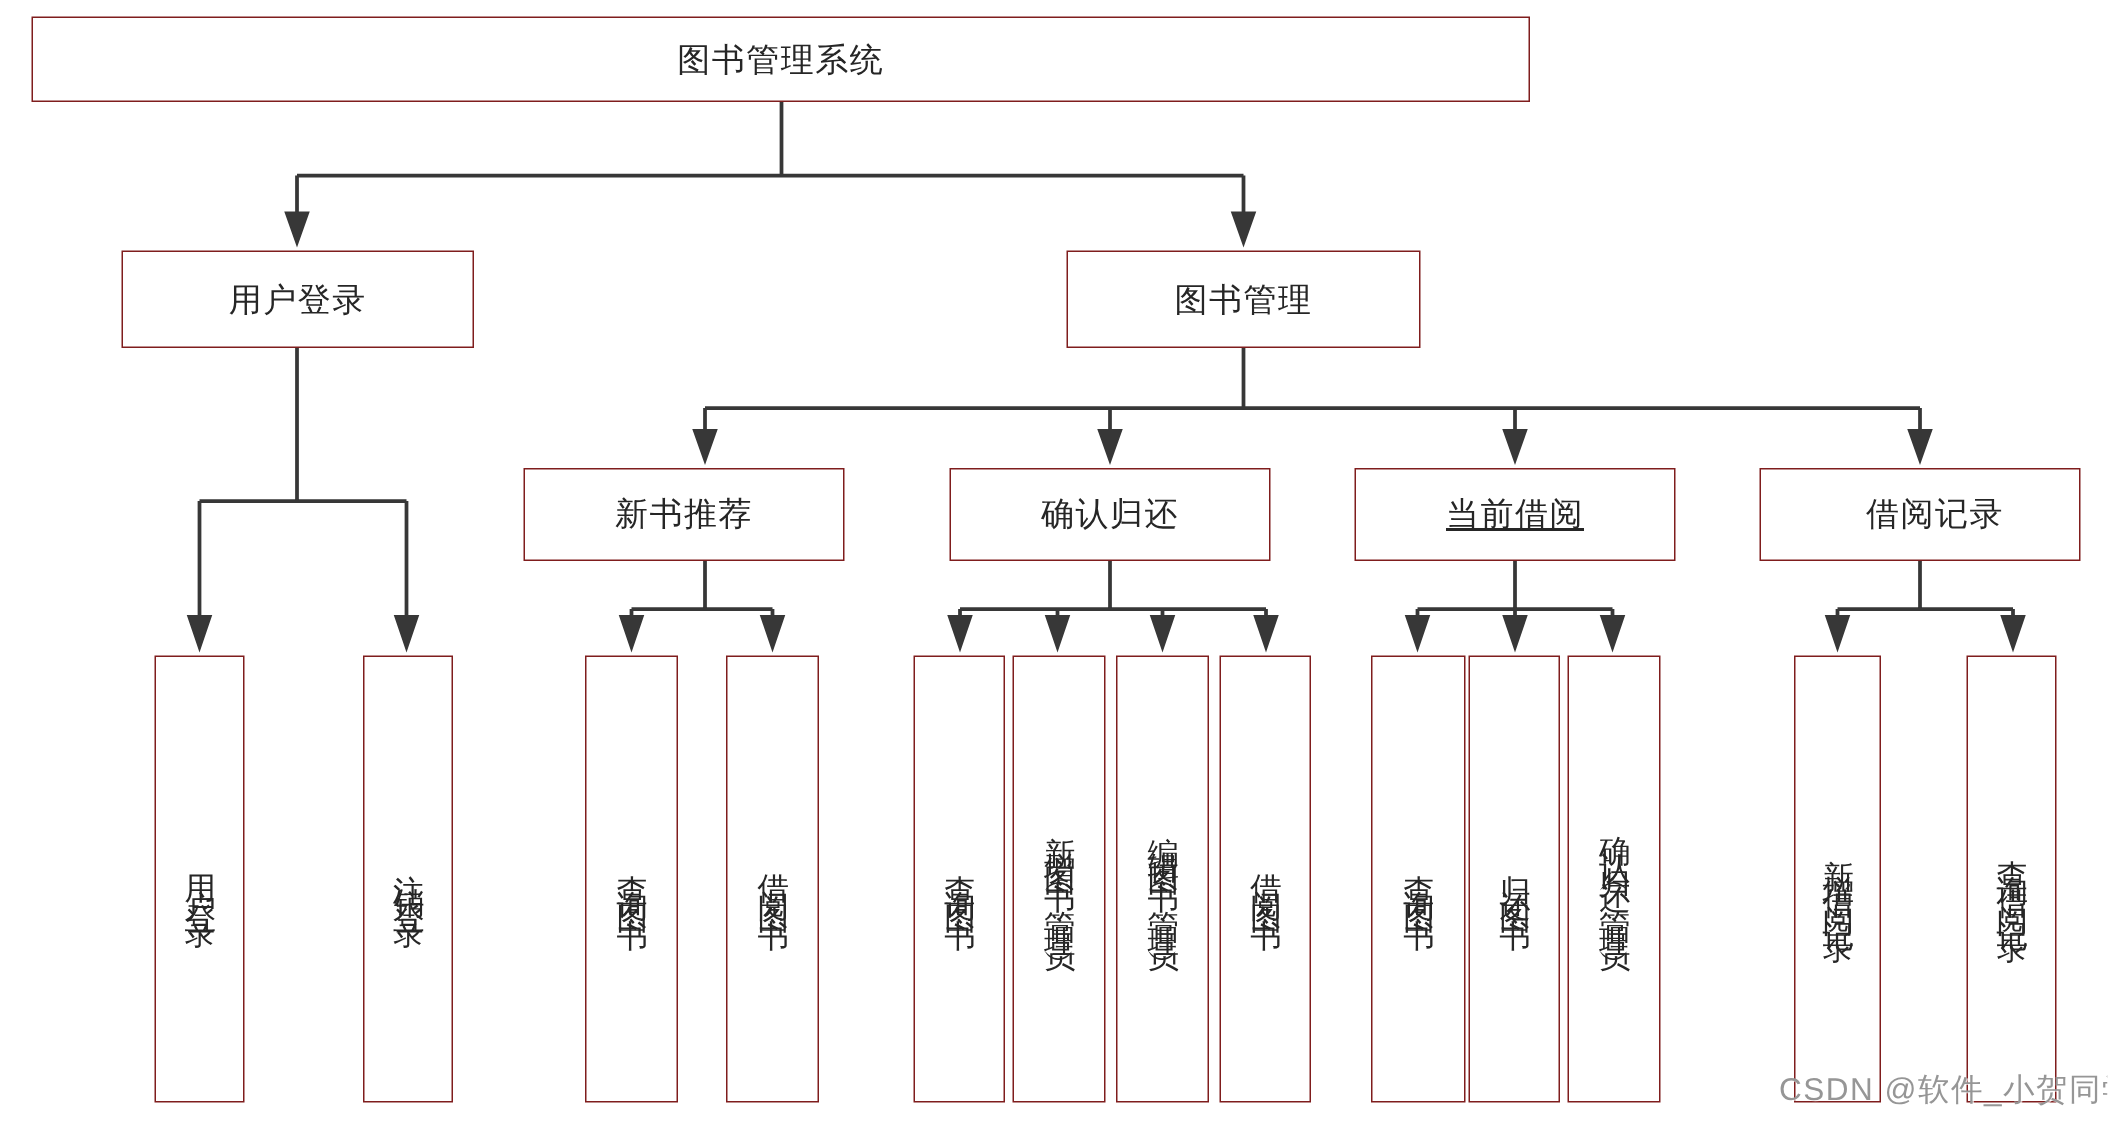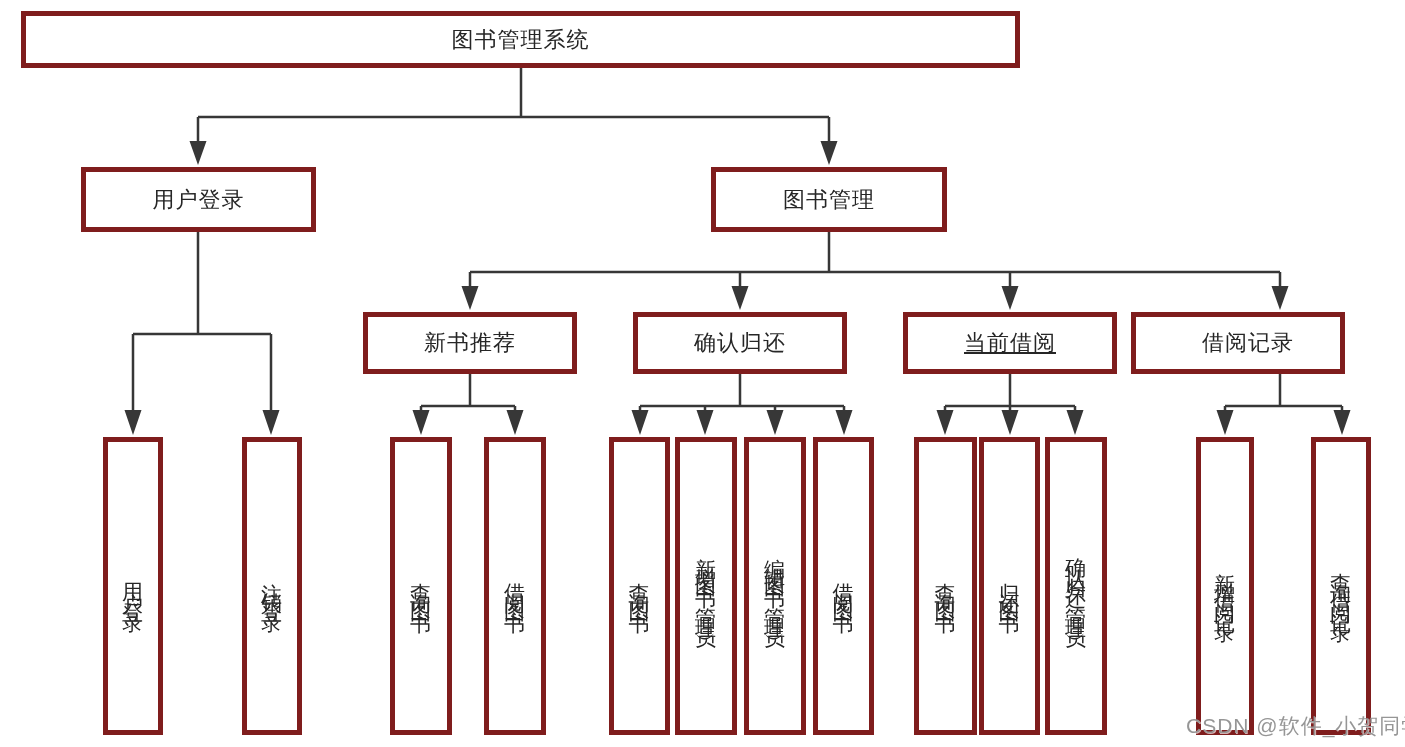--- a/index.html
+++ b/index.html
@@ -13,21 +13,21 @@
   }
   .wires {
     position: absolute;
     left: 0; top: 0;
     width: 1405px; height: 747px;
     pointer-events: none;
   }
   .box {
     position: absolute;
     box-sizing: border-box;
-    border: 5px solid #7f1d1d;
+    border: 1px solid #7f1d1d;
     background: #ffffff;
     display: flex;
     align-items: center;
     justify-content: center;
     color: #262626;
   }
   .h-label { font-size: 22px; letter-spacing: 1px; white-space: nowrap; }
   .root-box  { left: 21px;  top: 11px;  width: 999px; height: 57px; }
   .l2-box    { top: 167px; height: 65px; }
   .l3-box    { top: 312px; height: 62px; width: 214px; }
@@ -92,30 +92,30 @@
     <span class="h-label">图书管理系统</span>
   </div>
 
   <div class="box l2-box" style="left:81px;width:235px;">
     <span class="h-label">用户登录</span>
   </div>
   <div class="box l2-box" style="left:711px;width:236px;align-items:center;">
     <span class="h-label">图书管理</span>
   </div>
 
-  <div class="box l3-box" style="left:363px;">
+  <div class="box l3-box" style="left:349px;">
     <span class="h-label">新书推荐</span>
   </div>
   <div class="box l3-box" style="left:633px;">
     <span class="h-label">确认归还</span>
   </div>
   <div class="box l3-box" style="left:903px;text-decoration:underline;">
     <span class="h-label">当前借阅</span>
   </div>
-  <div class="box l3-box" style="left:1131px;padding-left:20px;">
+  <div class="box l3-box" style="left:1173px;padding-left:20px;">
     <span class="h-label">借阅记录</span>
   </div>
 
   <div class="box leaf" style="left:103px;width:60px;">
     <span class="v-label">用户登录</span>
   </div>
   <div class="box leaf" style="left:242px;width:60px;">
     <span class="v-label">注销登录</span>
   </div>
 

